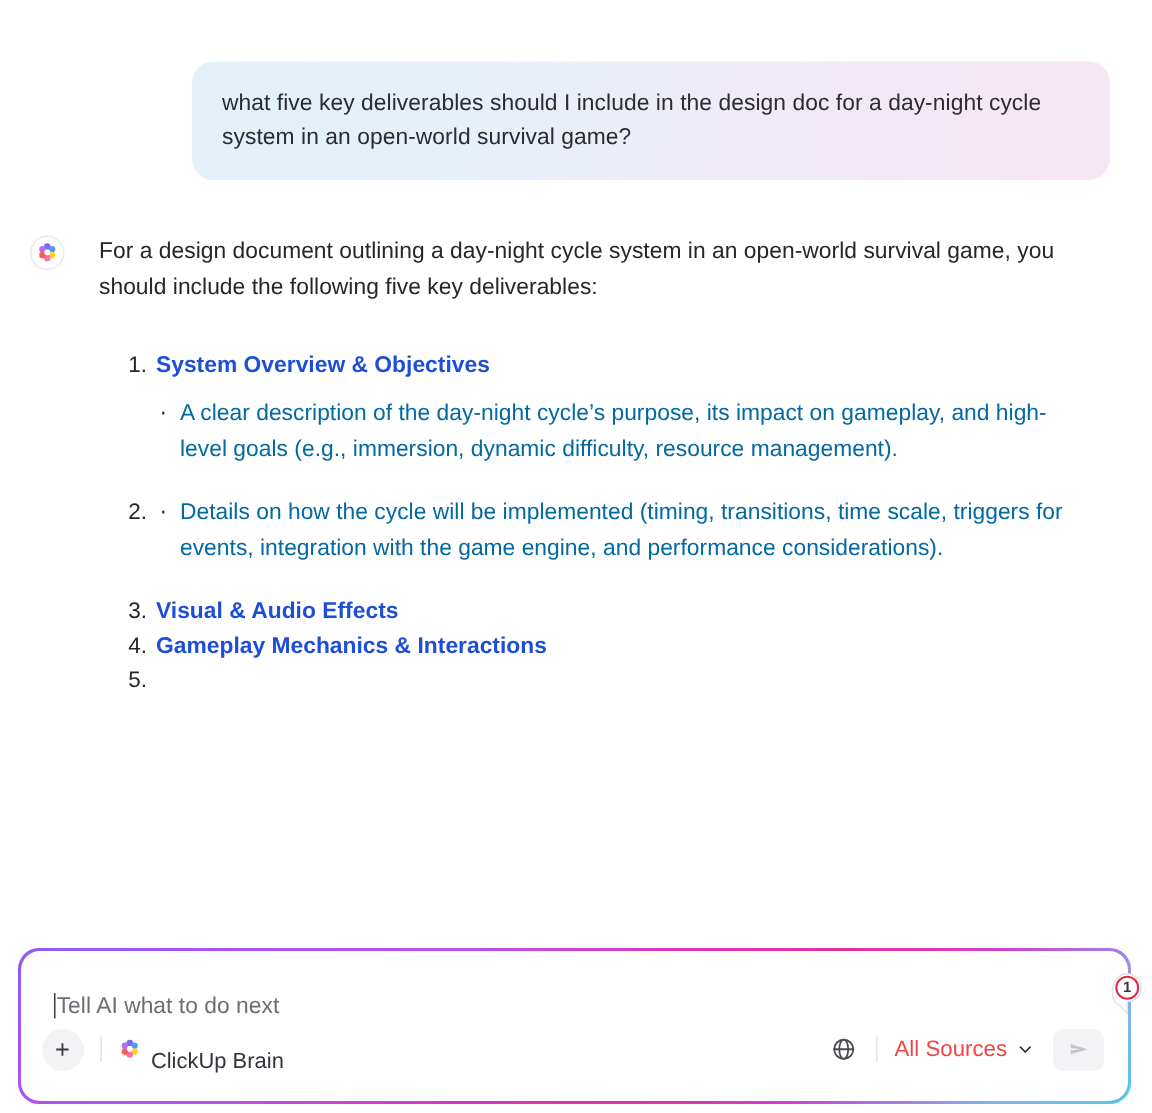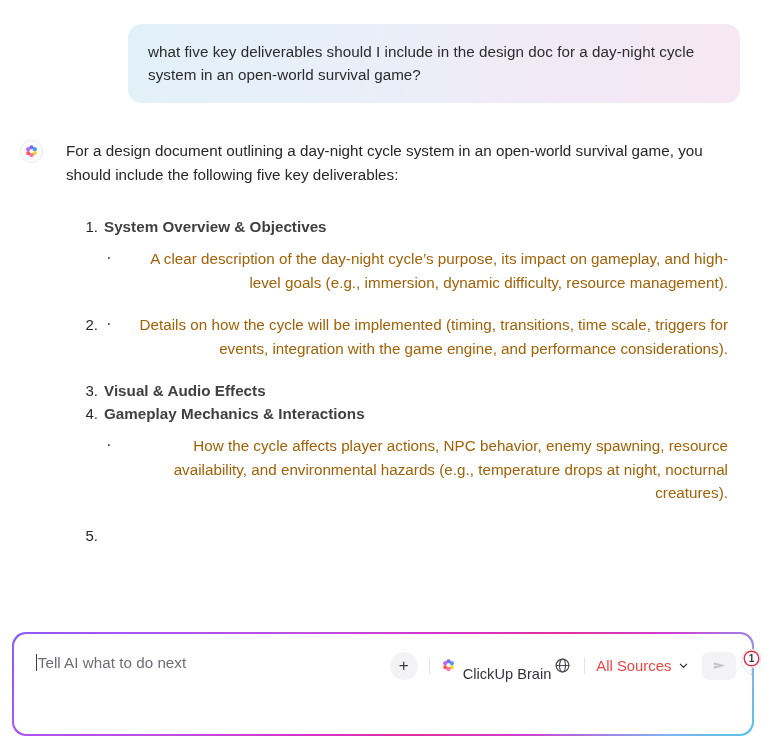--- a/index.html
+++ b/index.html
@@ -22,21 +22,21 @@
     position: absolute;
     inset: 0 0 108px 0;
     padding: 0;
     overflow: hidden;
   }
 
   
   .user-row {
     display: flex;
     justify-content: flex-end;
-    padding: 24px 28px 0 0;
+    padding: 41px 28px 0 0;
   }
 
   .user-bubble {
     max-width: 612px;
     background: linear-gradient(100deg, #e2f1f8 0%, #e9eff8 38%, #f2e9f6 72%, #f6e7f3 100%);
     border-radius: 14px;
     padding: 16px 20px 17px 20px;
     font-size: 15.2px;
     line-height: 23px;
     color: #2b2b30;
@@ -99,39 +99,38 @@
     text-align: right;
     font-size: 15px;
     line-height: 23px;
     color: #26262b;
   }
 
   .li-title {
     font-size: 15.2px;
     line-height: 23px;
     font-weight: 700;
-    color: #404040;
+    color: #1d4ed8;
     letter-spacing: 0.02px;
   }
 
   ul.sub {
     list-style: none;
     margin: 9px 0 19px 0;
     padding: 0 0 0 38px;
   }
 
   ul.sub > li {
     position: relative;
     padding-left: 16px;
     font-size: 15.2px;
     line-height: 23.5px;
-    color: #a16207;
+    color: #0369a1;
     letter-spacing: 0.02px;
     max-width: 655px;
-    text-align: right;
   }
 
   ul.sub > li::before {
     content: "\00B7";
     position: absolute;
     left: 2px;
     top: -1px;
     font-size: 17px;
     line-height: 23.5px;
     color: #3b3b42;
@@ -162,22 +161,22 @@
         #7fb4f0 90%,
         #53c6e8 100%);
   }
 
   .composer-inner {
     width: 100%;
     height: 100%;
     background: #ffffff;
     border-radius: 12.6px;
     display: flex;
-    flex-direction: row;
-    justify-content: space-between;
+    flex-direction: column;
+    justify-content: center;
     padding: 16px 14px 11px 14px;
   }
 
   .composer-input-line {
     display: flex;
     align-items: center;
     padding-left: 8px;
     height: 26px;
   }
 
@@ -348,23 +347,20 @@
 
         <li>
           <span class="li-marker">3.</span>
           <span class="li-title">Visual &amp; Audio Effects</span>
         </li>
 
         <li>
           <span class="li-marker">4.</span>
           <span class="li-title">Gameplay Mechanics &amp; Interactions</span>
         </li>
-        <ul class="sub">
-          <li>How the cycle affects player actions, NPC behavior, enemy spawning, resource availability, and environmental hazards (e.g., temperature drops at night, nocturnal creatures).</li>
-        </ul>
 
         <li>
           <span class="li-marker">5.</span>
         </li>
 
       </ol>
     </div>
   </div>
 </div>
 

